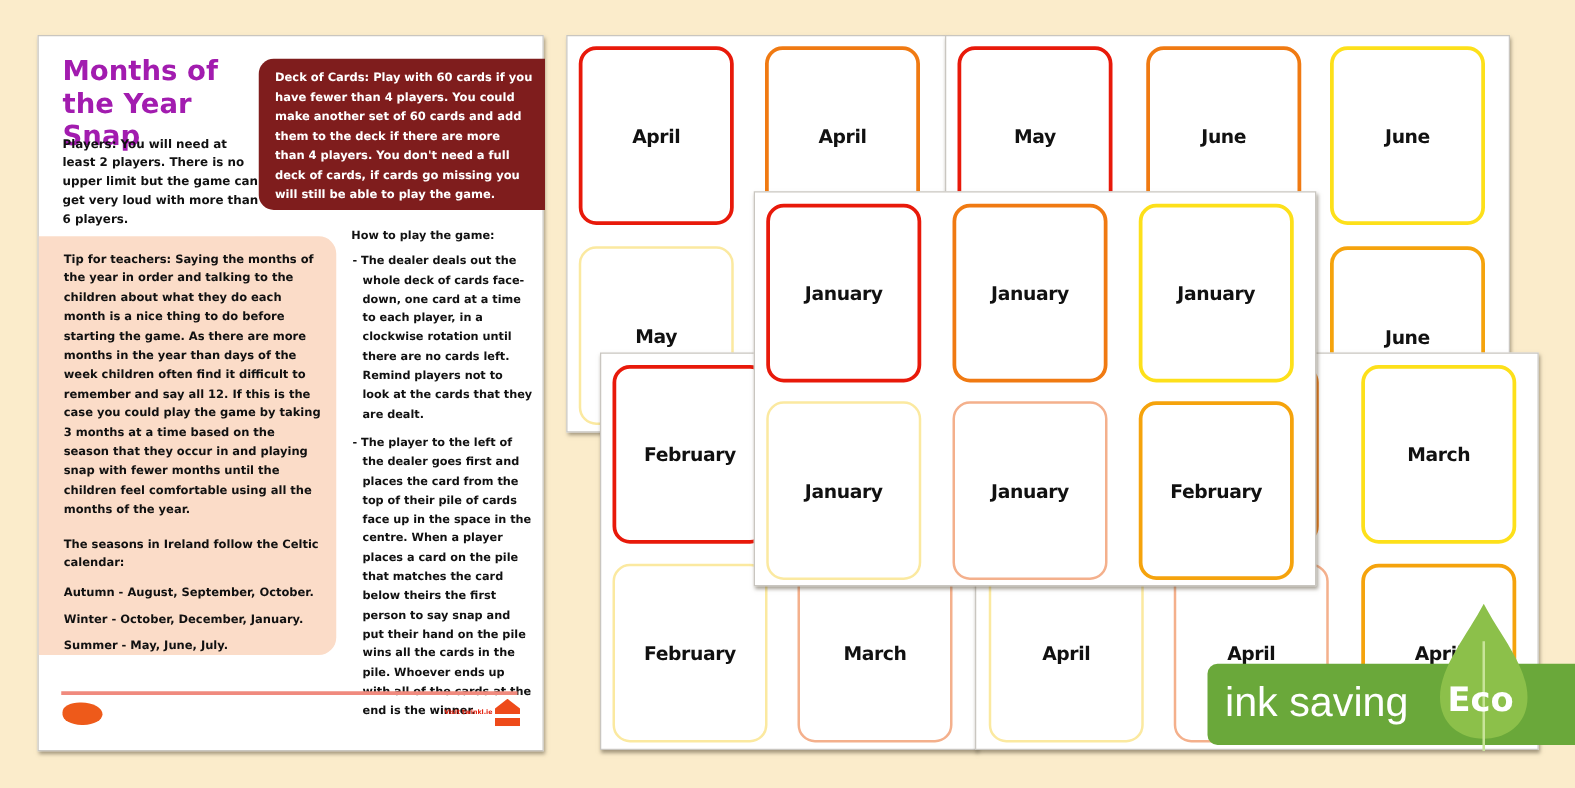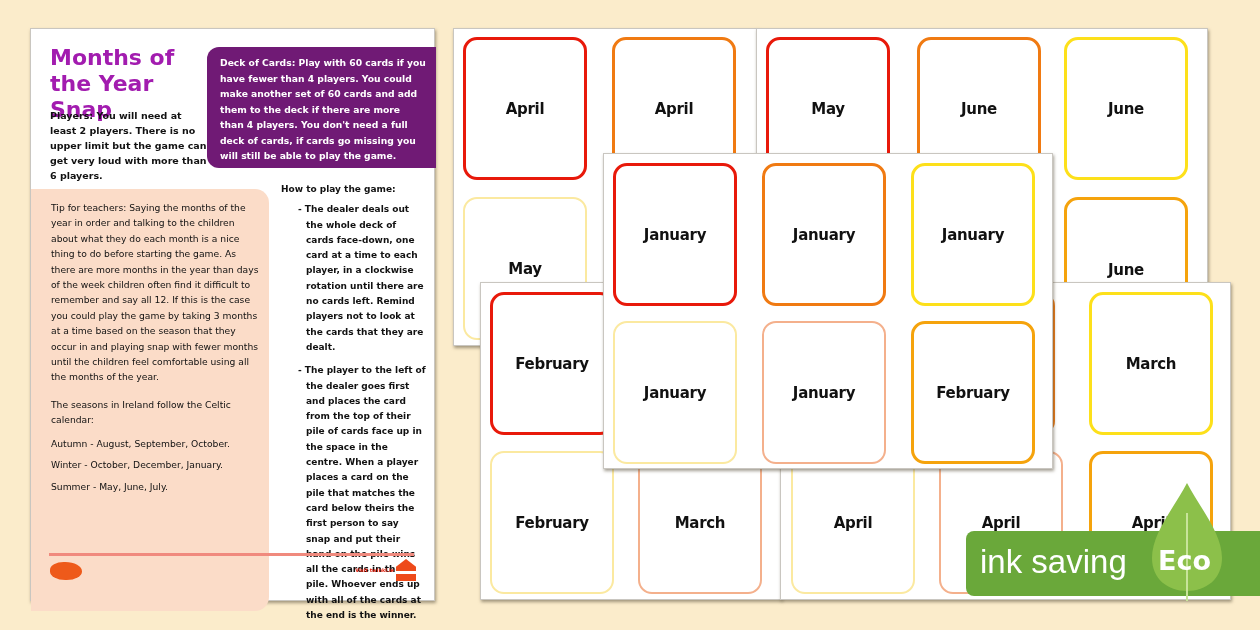--- a/index.html
+++ b/index.html
@@ -21,38 +21,38 @@
     position: absolute; left: 19px; top: 16px; width: 160px;
     color: #a21caf; font-weight: bold; font-size: 22px; line-height: 26px;
     font-family: "DejaVu Sans", sans-serif;
   }
   .players {
     position: absolute; left: 19px; top: 79px; width: 160px;
     font-size: 9.5px; line-height: 15px; font-weight: bold; color: #111;
   }
   .deck-box {
     position: absolute; left: 176px; top: 18px; width: 229px; height: 121px;
-    background: #701a75; border-radius: 12px 0 0 12px;
+    background: #7f1d1d; border-radius: 12px 0 0 12px;
     color: #fff; font-size: 9.2px; line-height: 15.5px; font-weight: bold;
     padding: 8px 10px 0 13px;
   }
   .tip-box {
-    position: absolute; left: 0; top: 160px; width: 238px; height: 422px;
+    position: absolute; left: 0; top: 160px; width: 238px; height: 335px;
     background: #fbdcc8; border-radius: 0 14px 14px 0;
-    padding: 11px 10px 0 20px; color: #111; font-size: 9.2px; line-height: 15.4px; font-weight: normal;
+    padding: 11px 10px 0 20px; color: #111; font-size: 9.2px; line-height: 15.4px; font-weight: bold;
   }
   .tip-box p { margin-bottom: 8px; }
   .seasons-intro { margin-top: 12px; }
   .season-line { margin-bottom: 6px; }
   .howto {
     position: absolute; left: 250px; top: 153px; width: 145px;
     color: #111; font-size: 9px; line-height: 15.3px; font-weight: bold;
   }
   .howto .h { margin-bottom: 5px; }
-  .howto ul { list-style: none; margin-left: 16px; }
+  .howto ul { list-style: none; }
   .howto li { padding-left: 9px; text-indent: -8px; margin-bottom: 8px; }
   .footer-line {
     position: absolute; left: 18px; right: 20px; top: 524px; height: 3px; background: #f08a7e;
   }
   .footer-logo {
     position: absolute; left: 19px; top: 533px; width: 32px; height: 18px;
     background: #ee5a1a; border-radius: 45% 55% 50% 50%;
     color: #fff; font-size: 5px; display: flex; align-items: center; justify-content: center;
   }
   .footer-right {

